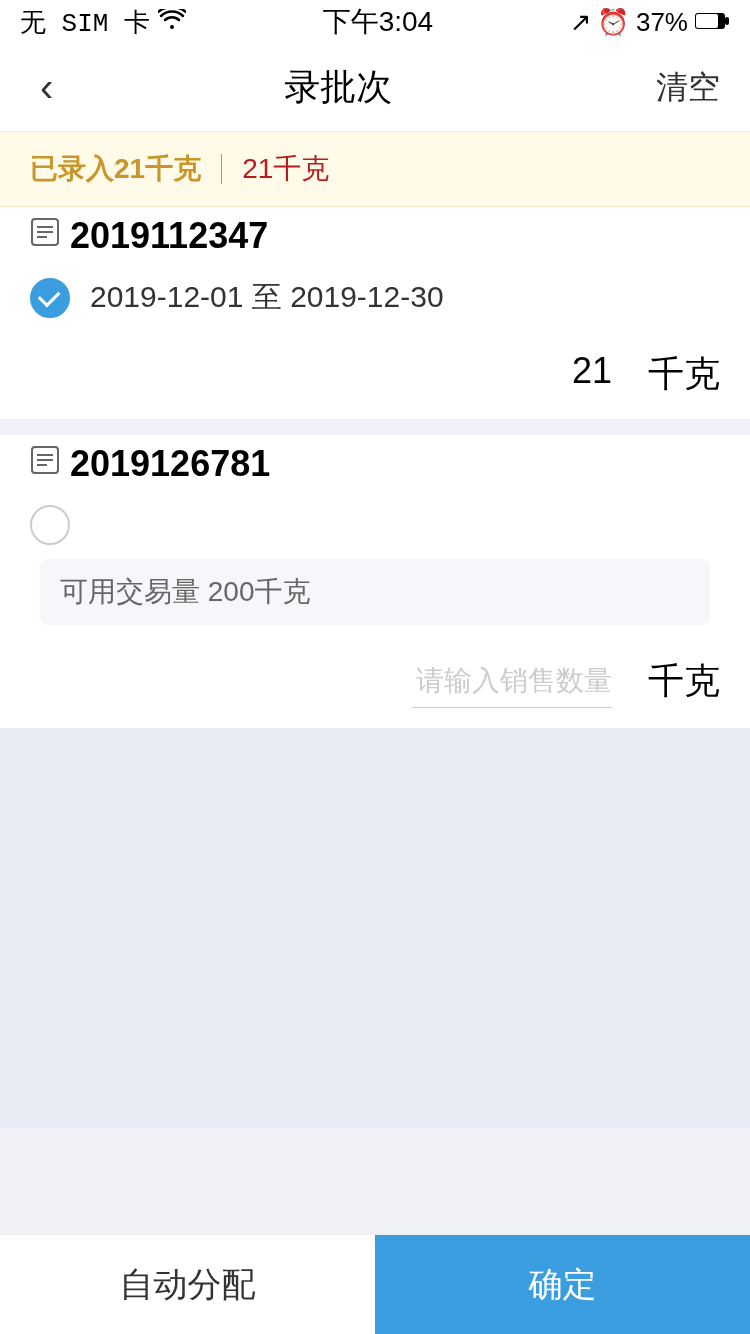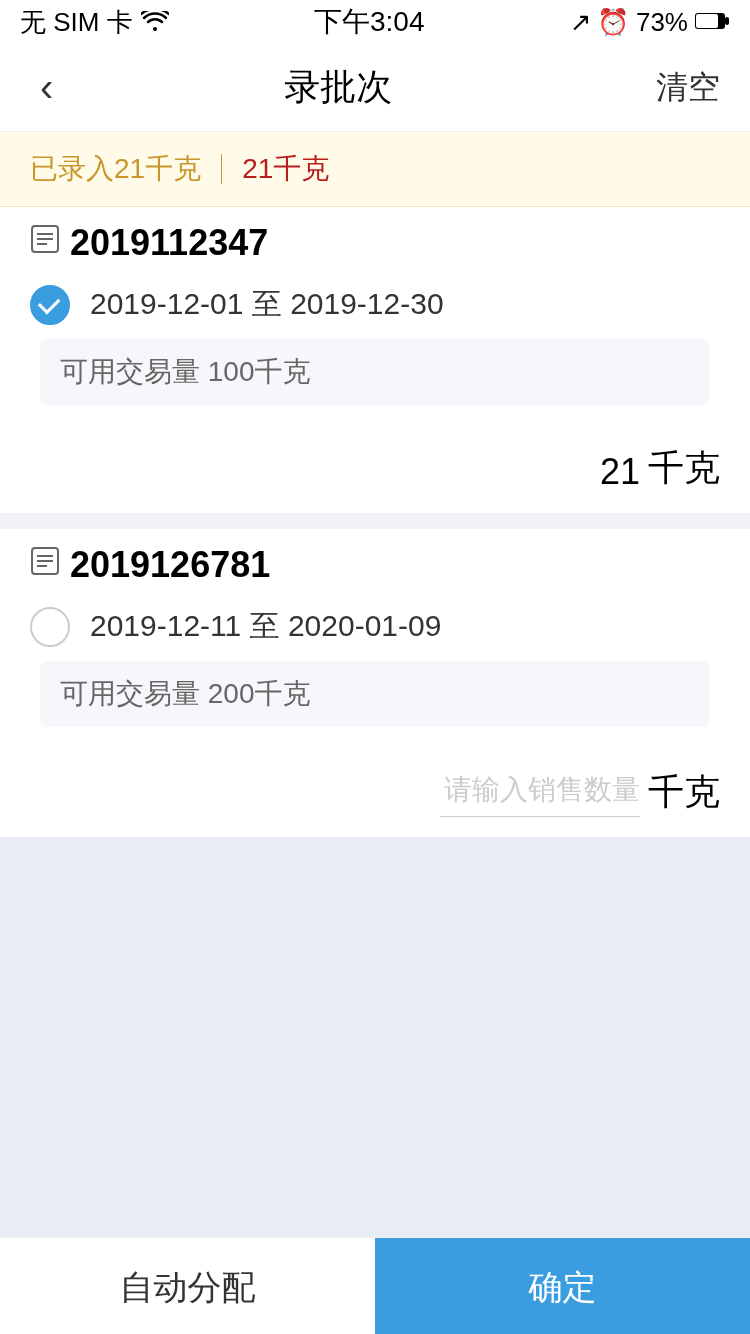--- a/index.html
+++ b/index.html
@@ -24,20 +24,21 @@
       padding: 0 20px;
       font-size: 28px;
       flex-shrink: 0;
     }
     .status-left {
       display: flex;
       align-items: center;
       gap: 8px;
       font-size: 26px;
       color: #000;
+      font-family: Liberation Mono, monospace;
     }
     .status-center {
       font-size: 28px;
       font-weight: 500;
       color: #000;
     }
     .status-right {
       display: flex;
       align-items: center;
       gap: 6px;
@@ -82,20 +83,21 @@
       padding: 18px 30px;
       display: flex;
       align-items: center;
       gap: 20px;
       border-bottom: 1px solid #f0e8c0;
       flex-shrink: 0;
     }
     .summary-label {
       font-size: 28px;
       color: #c8962a;
+      font-weight: bold;
     }
     .summary-divider {
       width: 1px;
       height: 30px;
       background: #c8962a;
     }
     .summary-value {
       font-size: 28px;
       color: #b91c1c;
     }
@@ -106,21 +108,21 @@
       overflow-y: auto;
       background: #f0f2f7;
     }
 
     
     .batch-item {
       background: #fff;
       margin-bottom: 0;
     }
     .batch-item-inner {
-      padding: 15px 30px;
+      padding: 8px 30px;
     }
     .batch-id-row {
       display: flex;
       align-items: center;
       gap: 10px;
       margin-bottom: 12px;
     }
     .batch-icon {
       font-size: 32px;
       color: #555;
@@ -171,24 +173,24 @@
       border-radius: 8px;
       padding: 14px 20px;
       margin-bottom: 14px;
     }
     .available-text {
       font-size: 28px;
       color: #666;
     }
     .quantity-row {
       display: flex;
-      align-items: flex-end;
+      align-items: flex-start;
       justify-content: flex-end;
       padding: 10px 30px 20px;
-      gap: 8px;
+      gap: 36px;
     }
     .quantity-input {
       border: none;
       border-bottom: 1px solid #ccc;
       background: transparent;
       font-size: 36px;
       color: #000;
       text-align: right;
       width: 200px;
       outline: none;
@@ -264,21 +266,21 @@
         <path d="M7 11a10 10 0 0114 0" stroke="#000" stroke-width="2.5" fill="none" stroke-linecap="round"></path>
         <path d="M3 7a16 16 0 0122 0" stroke="#000" stroke-width="2.5" fill="none" stroke-linecap="round"></path>
         <path d="M0 3a22 22 0 0128 0" stroke="#000" stroke-width="2.5" fill="none" stroke-linecap="round"></path>
       </svg>
     </span>
   </div>
   <div class="status-center">下午3:04</div>
   <div class="status-right">
     <span>↗</span>
     <span>⏰</span>
-    <span>73%</span>
+    <span>37%</span>
     <span>
       <svg width="36" height="20" viewBox="0 0 36 20" fill="#000">
         <rect x="1" y="2" width="30" height="16" rx="3" ry="3" fill="#000"></rect>
         <rect x="31" y="6" width="4" height="8" rx="2" ry="2" fill="#000"></rect>
         <rect x="2" y="3" width="22" height="14" rx="2" ry="2" fill="#fff"></rect>
       </svg>
     </span>
   </div>
 </div>
 
@@ -306,23 +308,20 @@
             <line x1="7" y1="15" x2="23" y2="15" stroke="#666" stroke-width="2"></line>
             <line x1="7" y1="20" x2="17" y2="20" stroke="#666" stroke-width="2"></line>
           </svg>
         </span>
         <span class="batch-id">2019112347</span>
       </div>
       <div class="batch-date-row">
         <div class="radio-circle selected"></div>
         <span class="batch-date">2019-12-01 至 2019-12-30</span>
       </div>
-      <div class="available-row">
-        <span class="available-text">可用交易量 100千克</span>
-      </div>
     </div>
     <div class="quantity-row">
       <span class="quantity-value">21</span>
       <span class="quantity-unit">千克</span>
     </div>
   </div>
 
   <div class="separator"></div>
 
   <div class="batch-item">
@@ -333,21 +332,20 @@
             <rect x="2" y="2" width="26" height="26" rx="3" stroke="#666" stroke-width="2" fill="none"></rect>
             <line x1="7" y1="10" x2="23" y2="10" stroke="#666" stroke-width="2"></line>
             <line x1="7" y1="15" x2="23" y2="15" stroke="#666" stroke-width="2"></line>
             <line x1="7" y1="20" x2="17" y2="20" stroke="#666" stroke-width="2"></line>
           </svg>
         </span>
         <span class="batch-id">2019126781</span>
       </div>
       <div class="batch-date-row">
         <div class="radio-circle"></div>
-        <span class="batch-date">2019-12-11 至 2020-01-09</span>
       </div>
       <div class="available-row">
         <span class="available-text">可用交易量 200千克</span>
       </div>
     </div>
     <div class="quantity-row">
       <input class="quantity-input" type="text" placeholder="请输入销售数量" style="">
       <span class="quantity-unit">千克</span>
     </div>
   </div>

